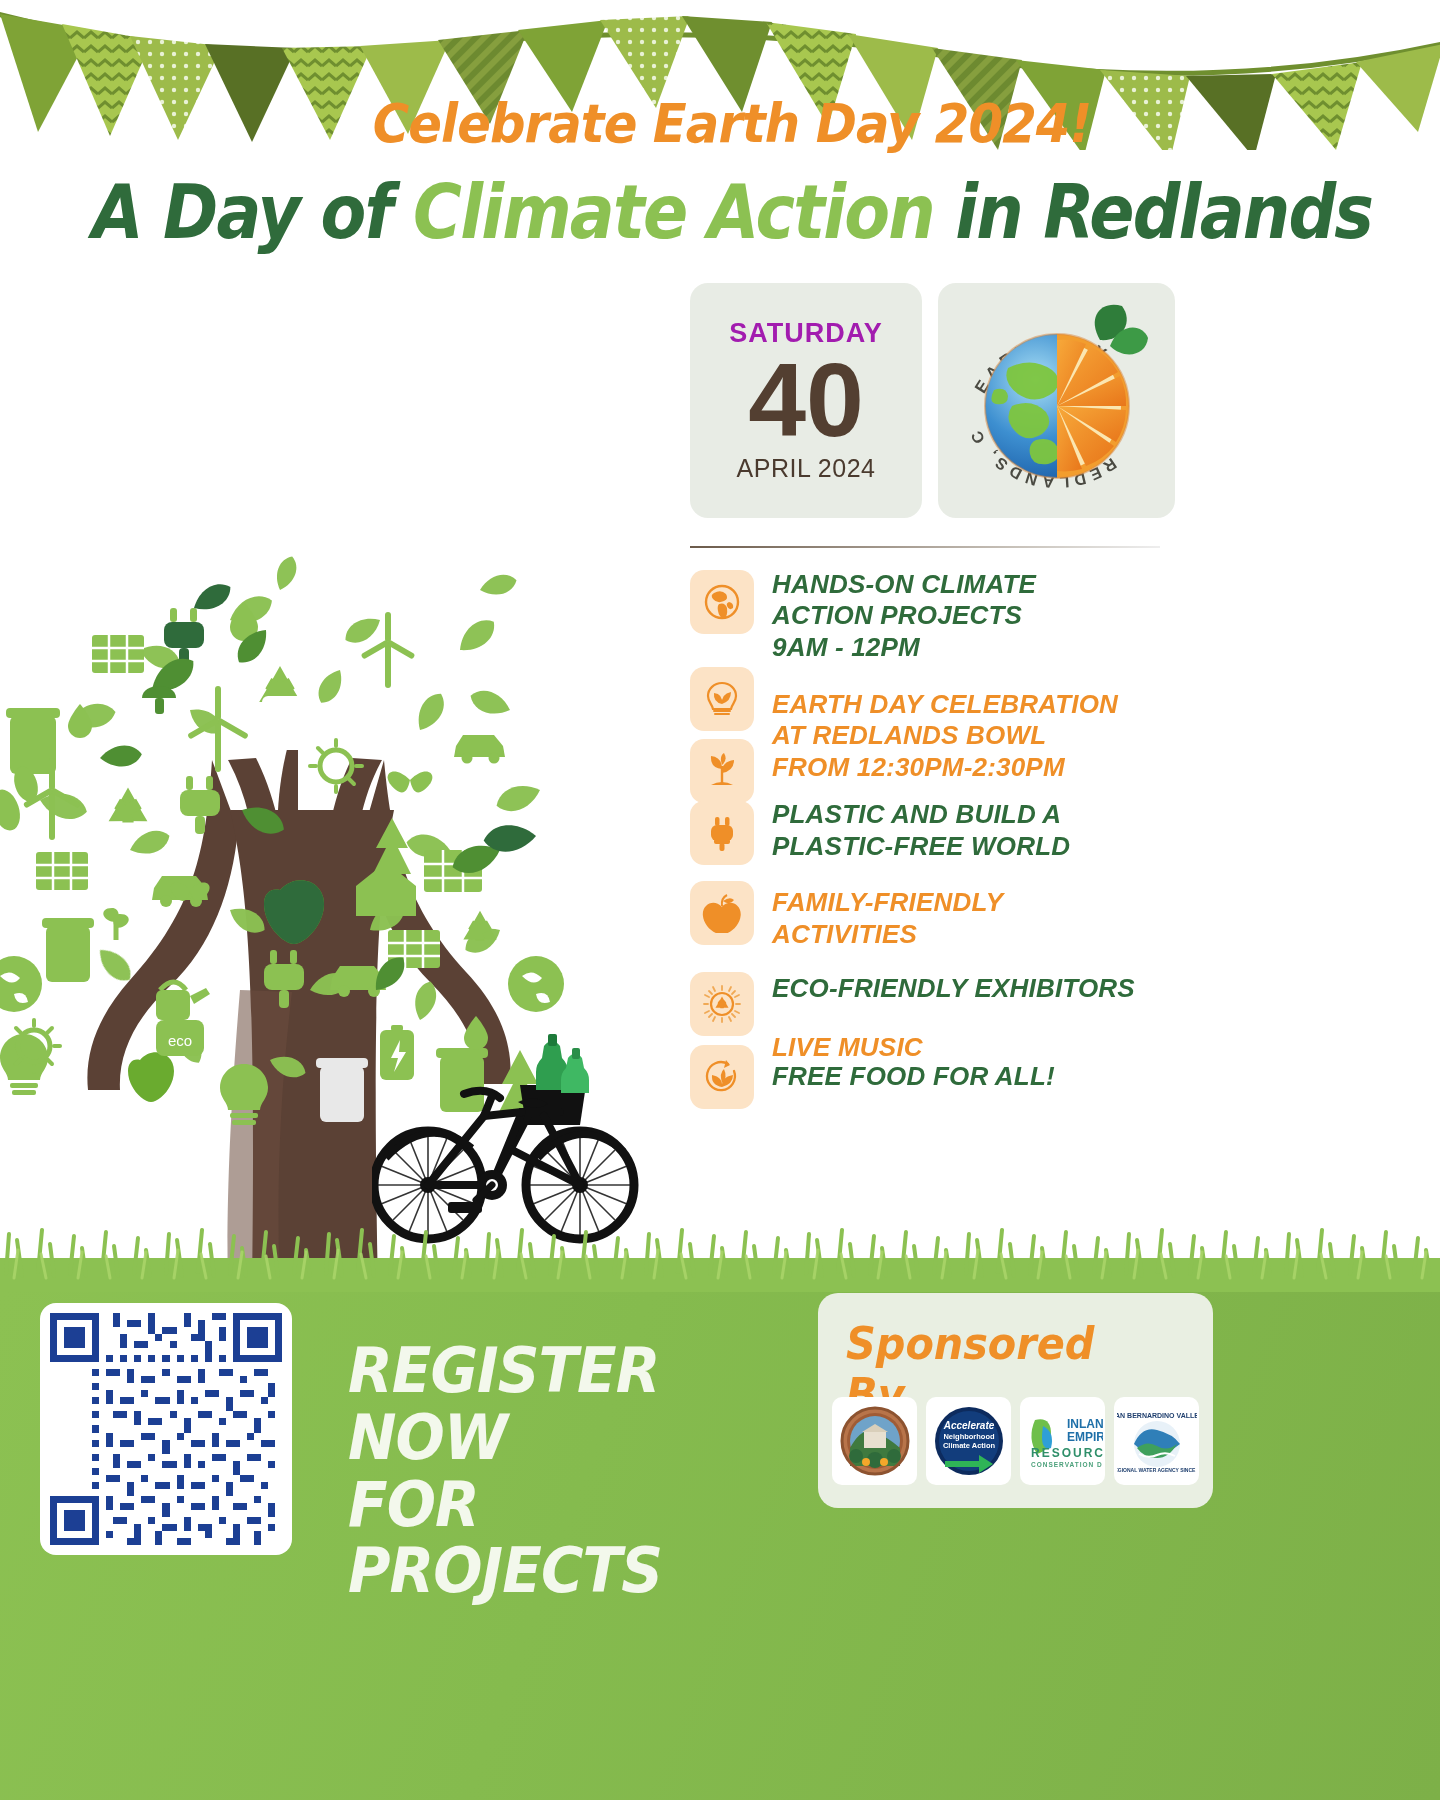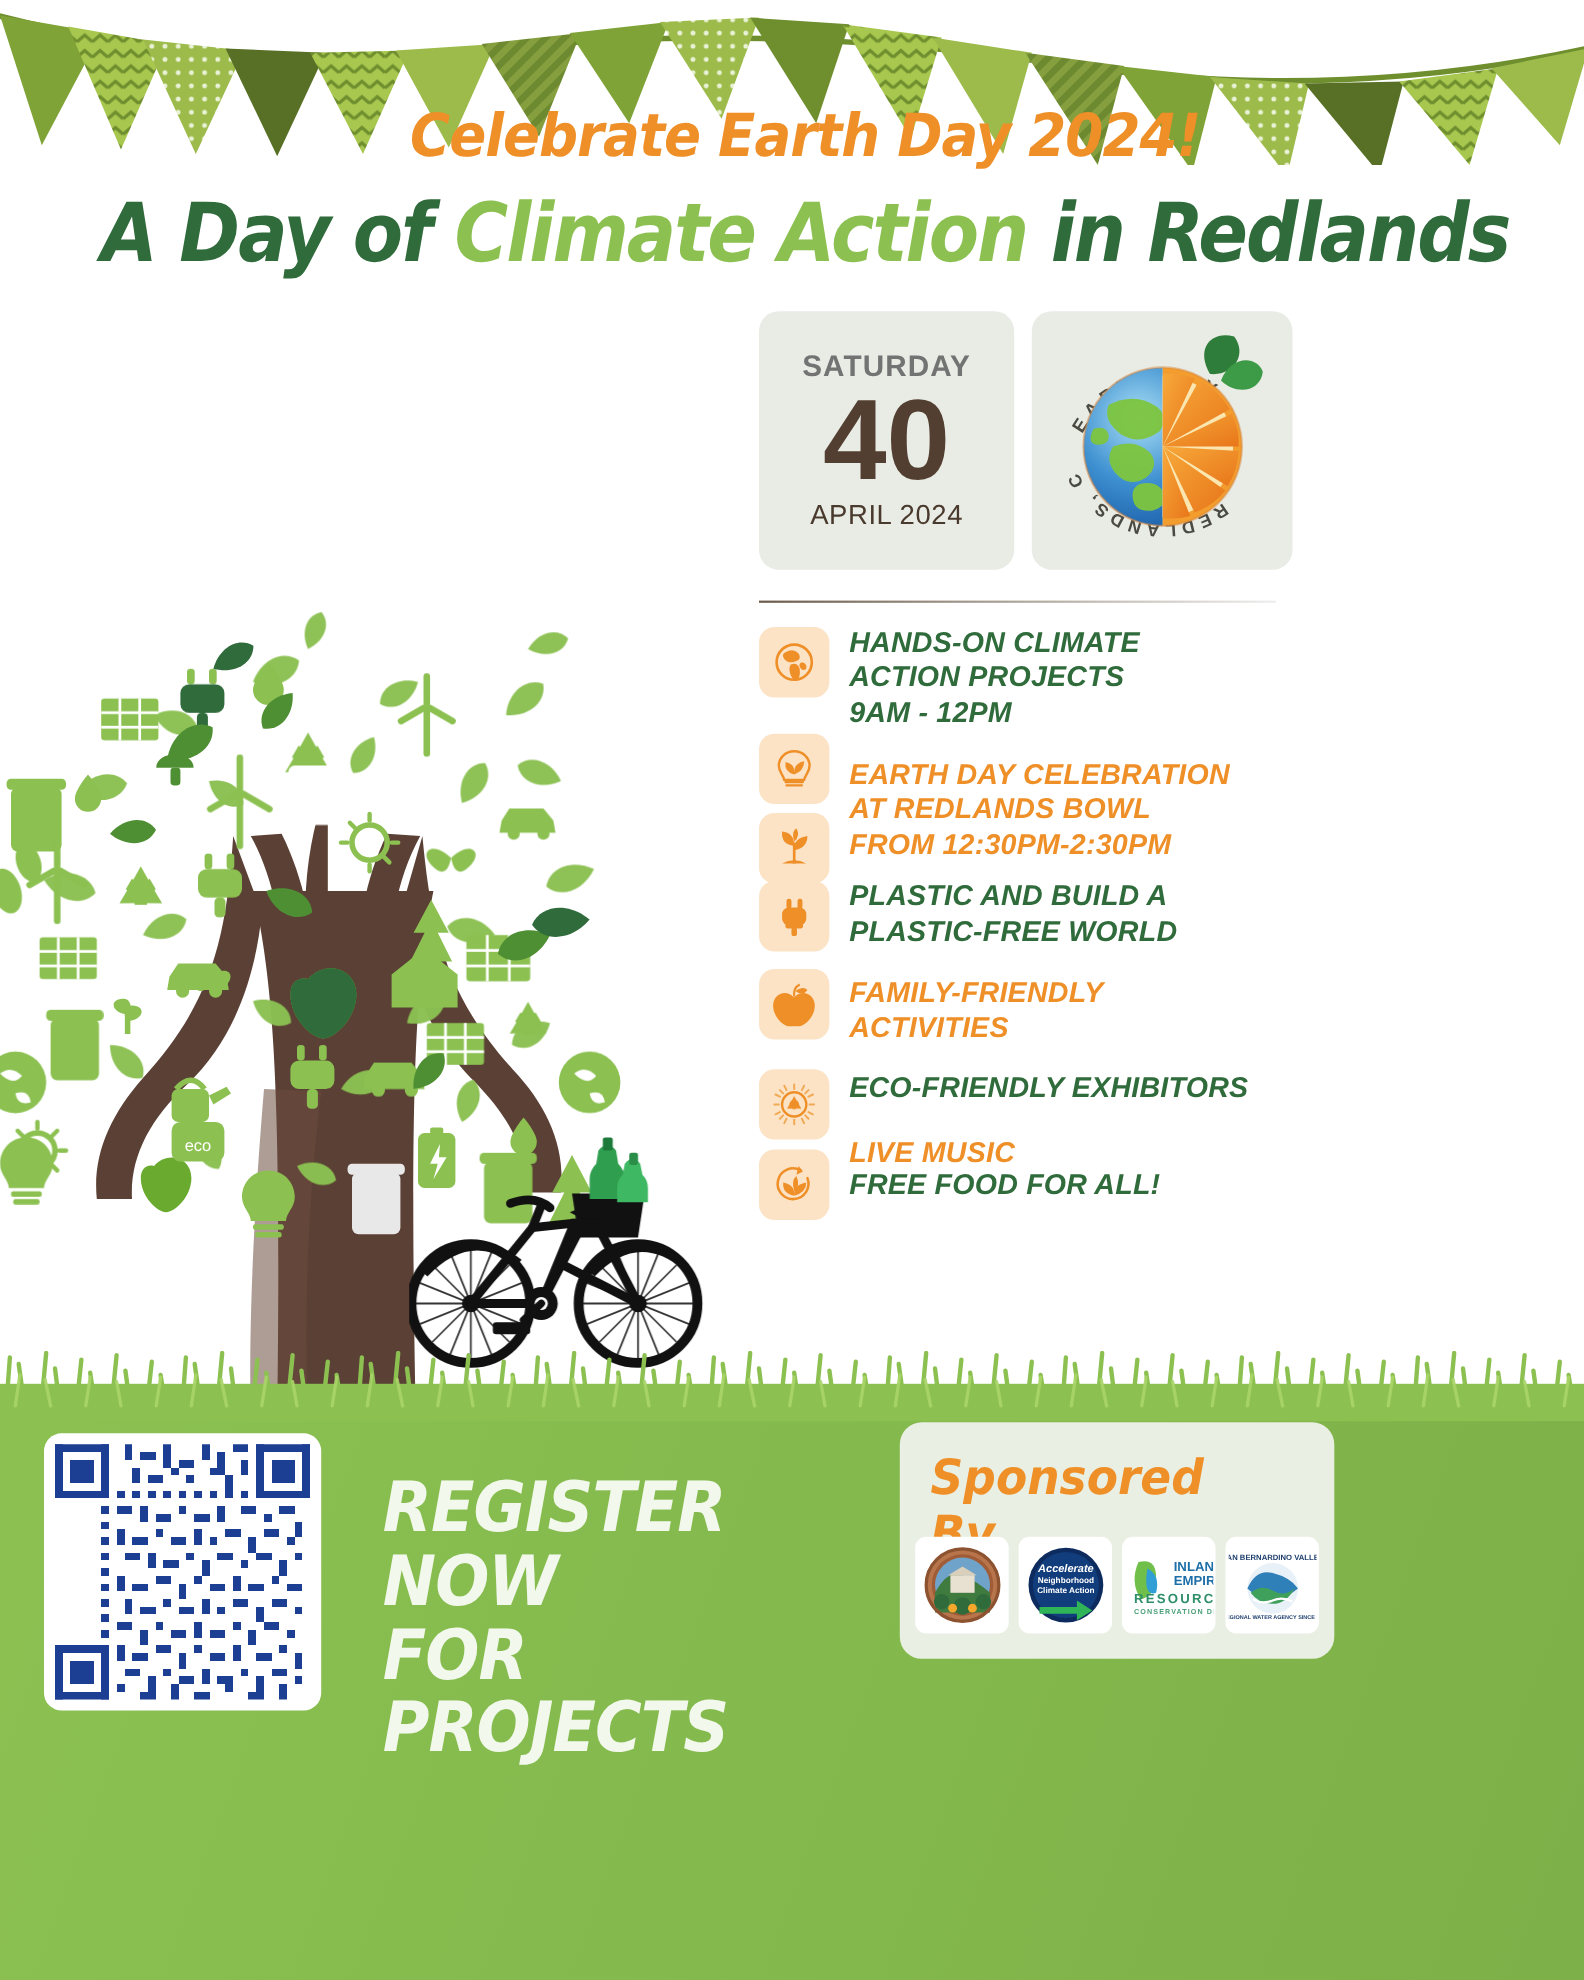--- a/index.html
+++ b/index.html
@@ -40,21 +40,21 @@
 
   
   .right-col { position:absolute; left:690px; top:283px; width:500px; }
 
   .cards-row { display:flex; gap:16px; align-items:stretch; }
   .date-card {
     width:232px; height:235px; background:#e8ece5; border-radius:18px;
     display:flex; flex-direction:column; align-items:center; justify-content:center;
     padding:12px 0;
   }
-  .date-dow { font-size:27px; font-weight:bold; color:#737373; letter-spacing:1px; }
+  .date-dow { font-size:27px; font-weight:bold; color:#a21caf; letter-spacing:1px; }
   .date-num { font-size:104px; font-weight:bold; color:#533f31; line-height:0.95; margin:2px 0 4px; font-family:"Liberation Sans", sans-serif; }
   .date-my { font-size:25px; font-weight:normal; color:#4a3a2e; letter-spacing:0.5px; }
 
   .logo-card {
     width:237px; height:235px; background:#e8ece5; border-radius:18px;
     display:flex; align-items:center; justify-content:center;
   }
 
   .divider { margin:28px 0 20px; height:2px; width:470px;
              background:linear-gradient(to right,#6b5a4a,#c9c3bb 70%, #eee); }

